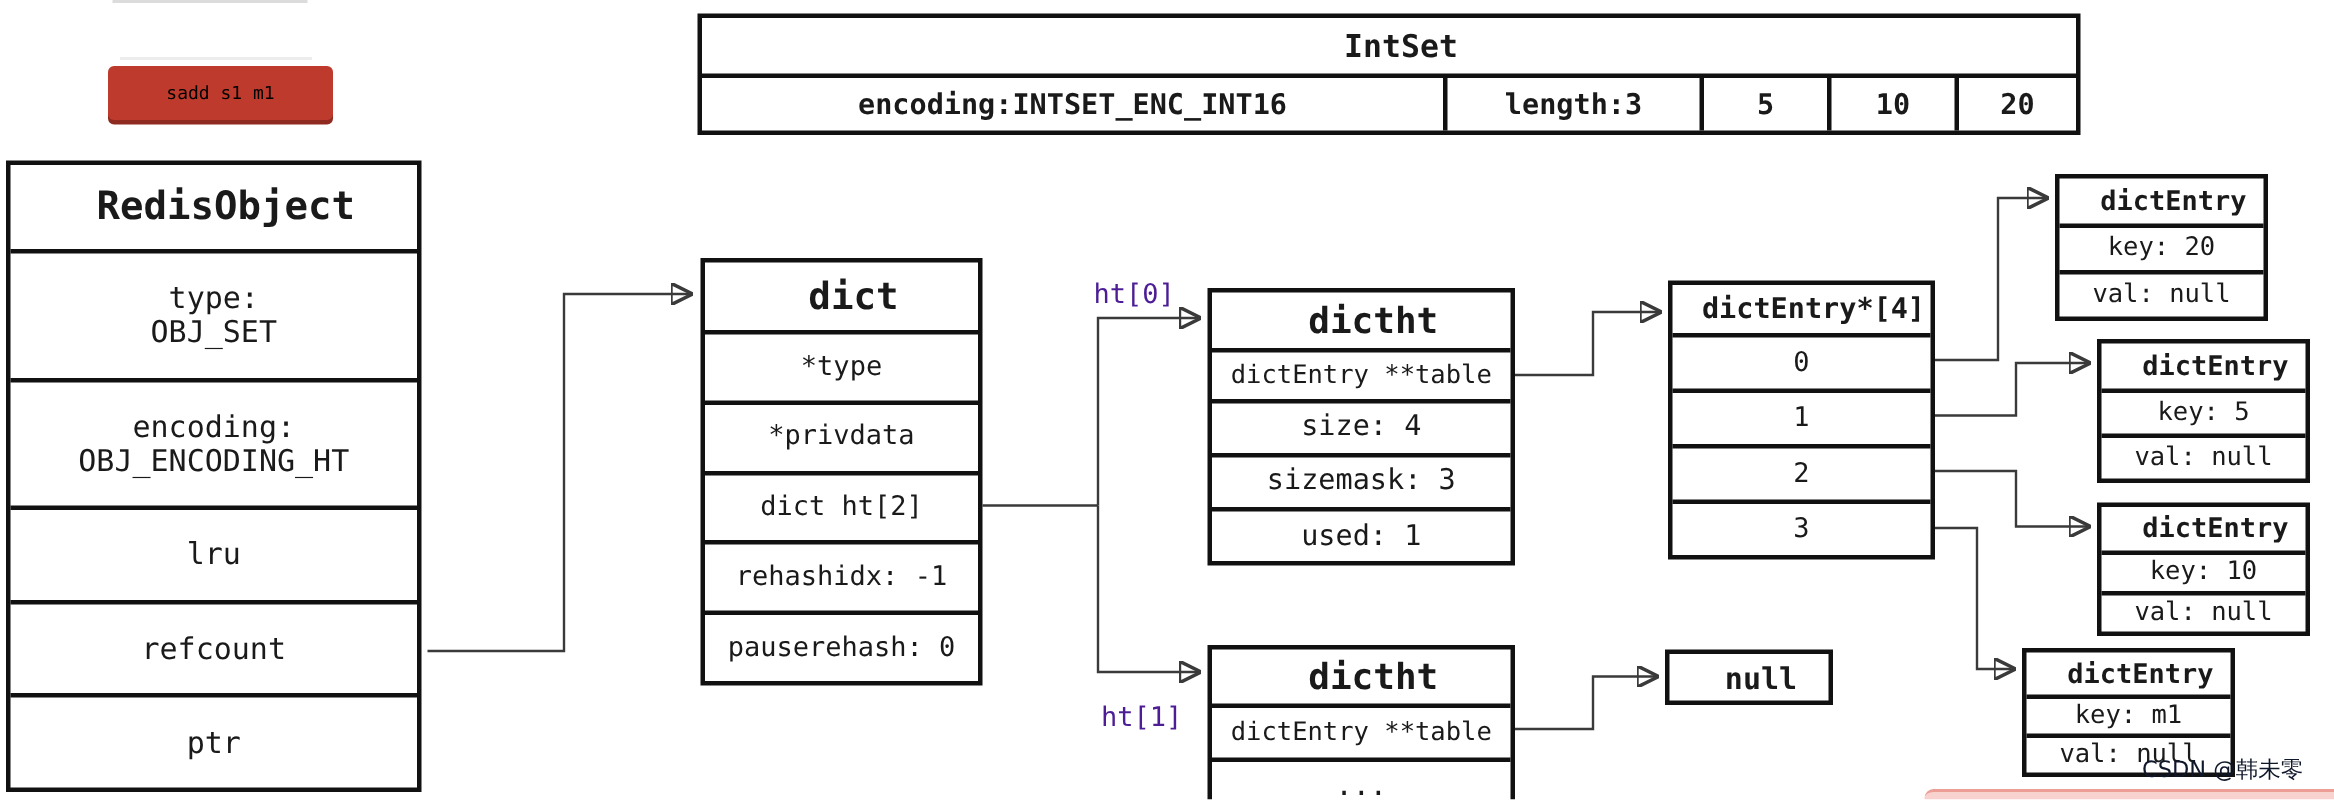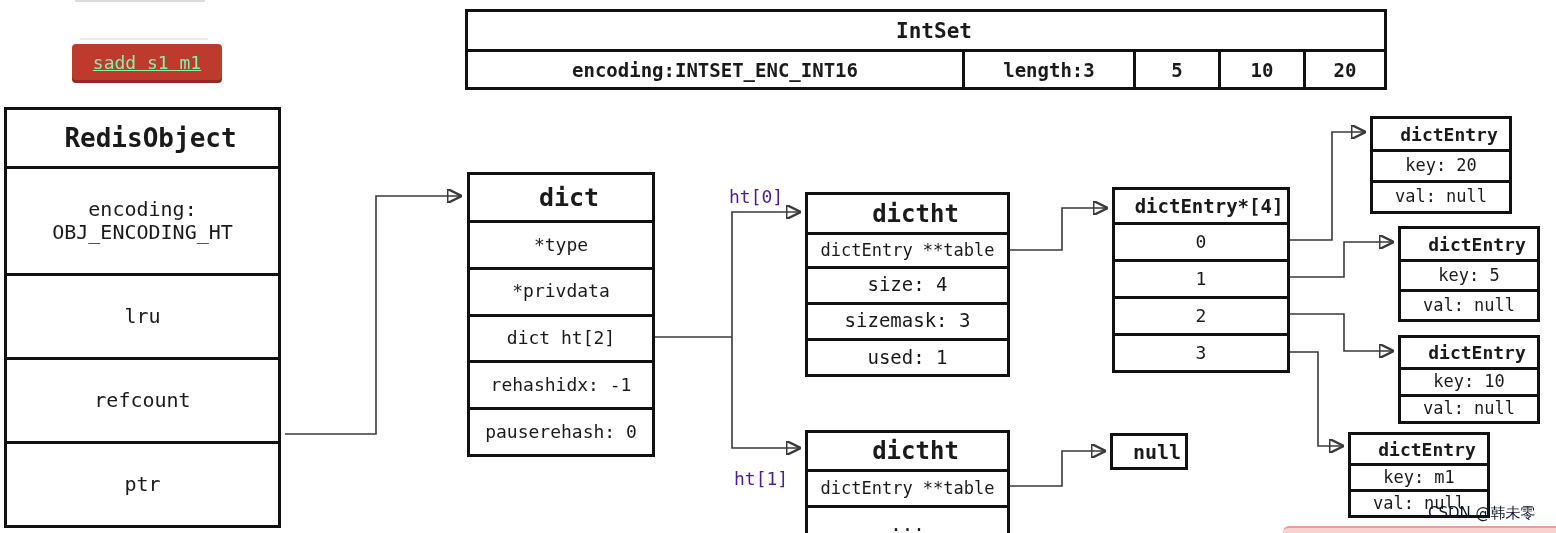--- a/index.html
+++ b/index.html
@@ -21,21 +21,21 @@
   }
   .hrow { display:flex; flex-direction:row; flex:1 1 auto; border-top:3px solid #111;font-weight:bold; }
   .hrow .cell {
     display:flex; align-items:center; justify-content:center;
     box-sizing:border-box; border-left:3px solid #111;
   }
   .hrow .cell:first-child { border-left:none; }
   .cmd {
     position:absolute; left:72px; top:44px; width:150px; height:36px;
     background:#bd3a2c; border-radius:4px; box-shadow:0 3px 0 #8f2a20;
-    color:#86efac; font-size:18px; display:flex; align-items:center; justify-content:center;text-decoration:underline;
+    color:#000000; font-size:12px; display:flex; align-items:center; justify-content:center;
   }
   .ptr-label { position:absolute; color:#4c1d95; font-size:18px; }
   .watermark { position:absolute; left:1428px; top:504px; color:#0f172a;
     font-size:15px; font-family:"DejaVu Sans", sans-serif; }
   .pinkbar { position:absolute; left:1283px; top:526px; width:280px; height:10px;
     background:#f7d2ce; border-top:2px solid #ec9d96; border-radius:6px 0 0 0; }
   .artifact { position:absolute; background:#dcdcdc; }
   .wires { position:absolute; left:0; top:0; pointer-events:none; }
   .wires path { stroke:#3a3a3a; stroke-width:1.6; fill:none; }
   .f26{font-size:26px} .f25{font-size:25px} .f24{font-size:24px} .f21{font-size:21px}
@@ -57,20 +57,24 @@
       <div class="cell" style="flex:0 0 494px;">encoding:INTSET_ENC_INT16</div>
       <div class="cell" style="flex:0 0 171px;">length:3</div>
       <div class="cell" style="flex:0 0 85px;">5</div>
       <div class="cell" style="flex:0 0 85px;">10</div>
       <div class="cell" style="flex:1 1 auto;">20</div>
     </div>
   </div>
 
   <div class="tbl" style="left:4px;top:107px;width:277px;height:421px;">
     <div class="hdr f26" style="flex:0 0 56px;">RedisObject</div>
+    <div class="r f20">
+      <span>type:</span>
+      <span>OBJ_SET</span>
+    </div>
     <div class="r f20">
       <span>encoding:</span>
       <span>OBJ_ENCODING_HT</span>
     </div>
     <div class="r f20">lru</div>
     <div class="r f20">refcount</div>
     <div class="r f20">ptr</div>
   </div>
 
   <div class="tbl" style="left:467px;top:172px;width:188px;height:285px;">
@@ -120,21 +124,21 @@
     <div class="hdr f18" style="flex:0 0 29px;">dictEntry</div>
     <div class="r f17">key: 10</div>
     <div class="r f17">val: null</div>
   </div>
   <div class="tbl" style="left:1348px;top:432px;width:142px;height:86px;">
     <div class="hdr f18" style="flex:0 0 28px;">dictEntry</div>
     <div class="r f17">key: m1</div>
     <div class="r f17">val: null</div>
   </div>
 
-  <div class="tbl" style="left:1110px;top:433px;width:78px;height:37px;">
+  <div class="tbl" style="left:1110px;top:433px;width:112px;height:37px;">
     <div class="hdr f20" style="flex:1 1 auto;">null</div>
   </div>
 
   <svg class="wires" width="1556" height="533" viewBox="0 0 1556 533">
     <defs>
       <marker id="ah" viewBox="0 0 10 10" refX="9.5" refY="5" markerWidth="9" markerHeight="9" orient="auto">
         <path d="M0,0 L10,5 L0,10 z" fill="#1a1a1a" stroke="none"></path>
       </marker>
     </defs>
     <path d="M285,434 H376 V196 H461" marker-end="url(#ah)"></path>

